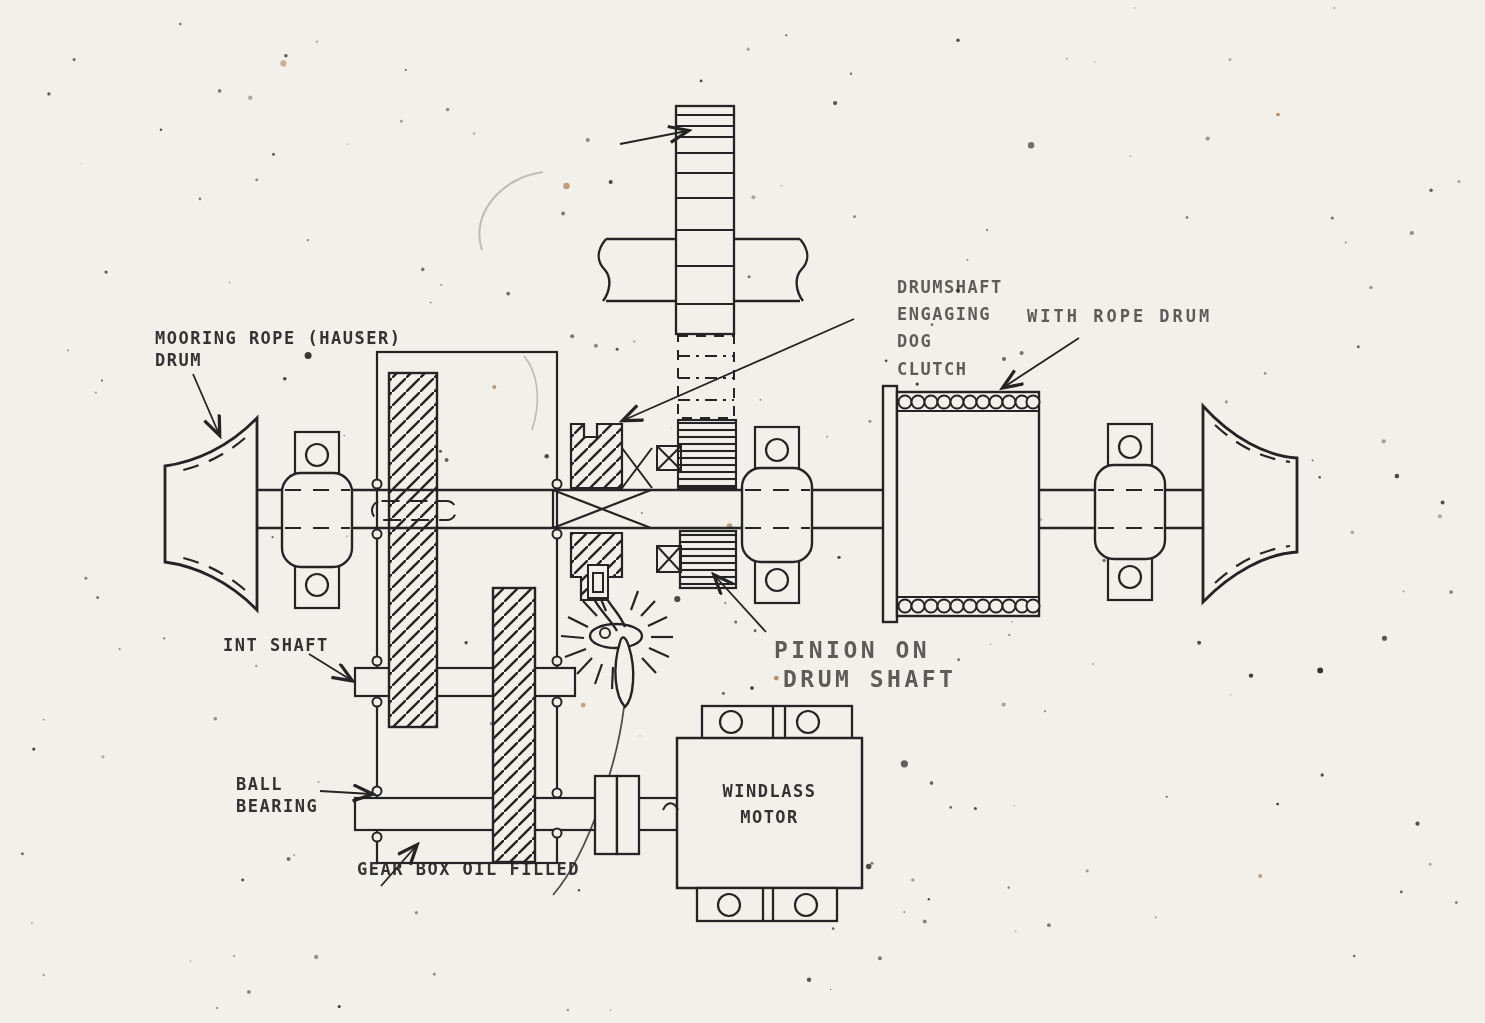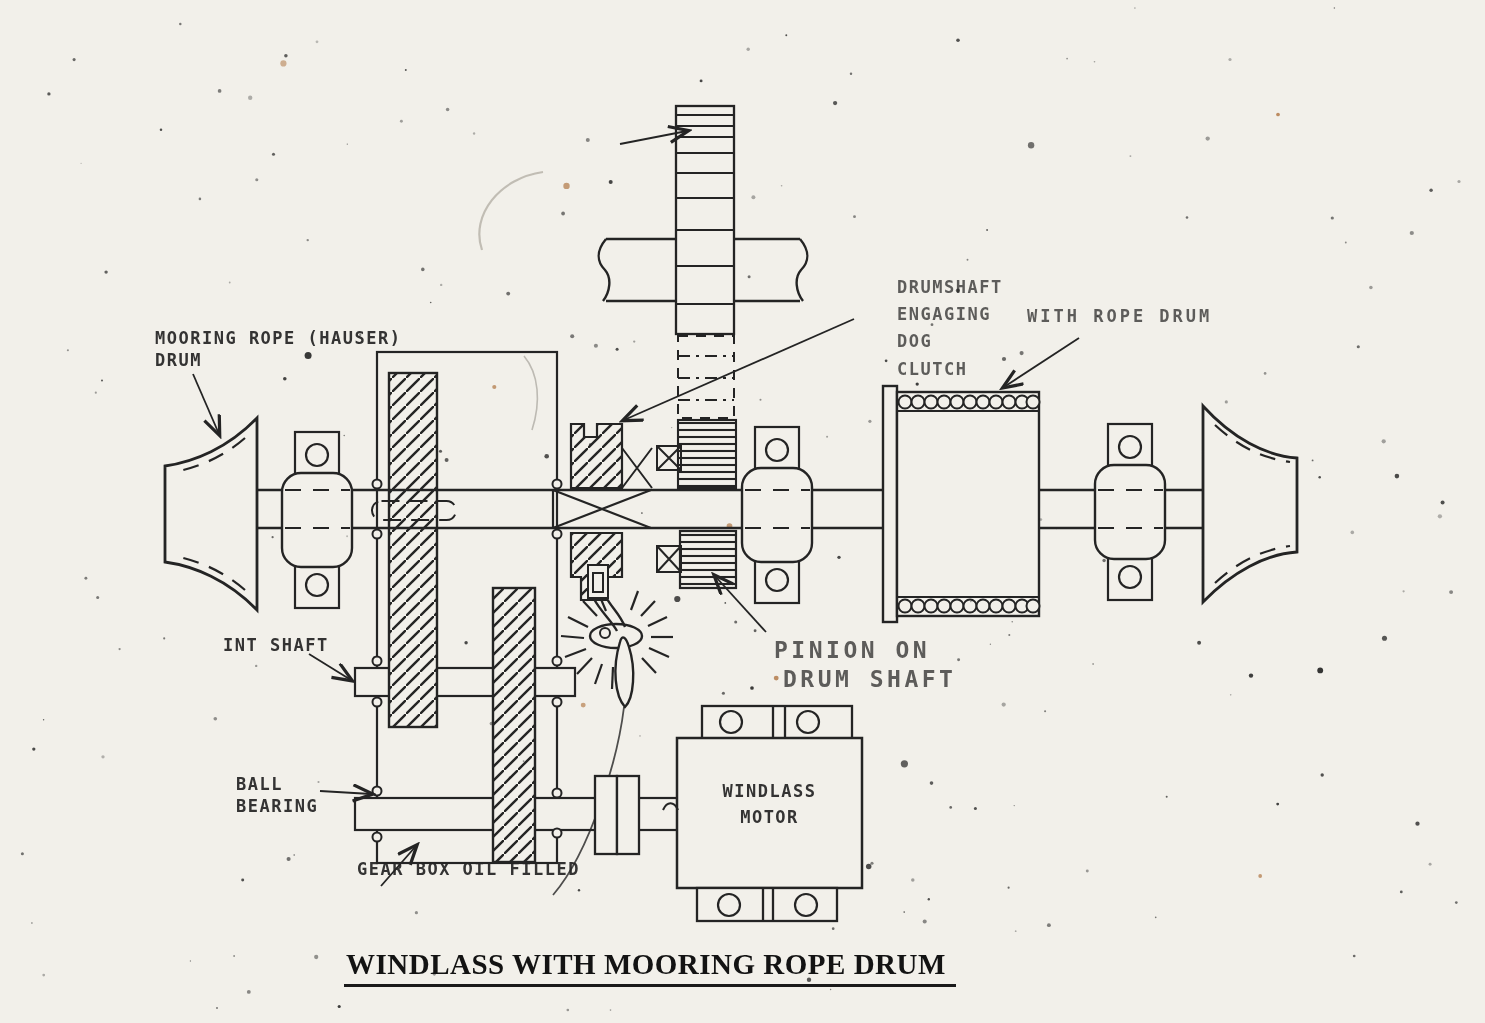--- a/index.html
+++ b/index.html
@@ -523,15 +523,14 @@
 <div class="lbl big faded" style="left:730px;top:636px;">
   <div>PINION ON</div>
   <div class="ind">DRUM SHAFT</div>
 </div>
 
 <div class="lbl" id="motor-label" style="left:677px;top:758px;margin-top:20px;">
   <div>WINDLASS</div>
   <div>MOTOR</div>
 </div>
 
-<div id="caption">WINDLASS WITH MOORING ROPE DRUM</div>
 
 </div>
 
 </body></html>

